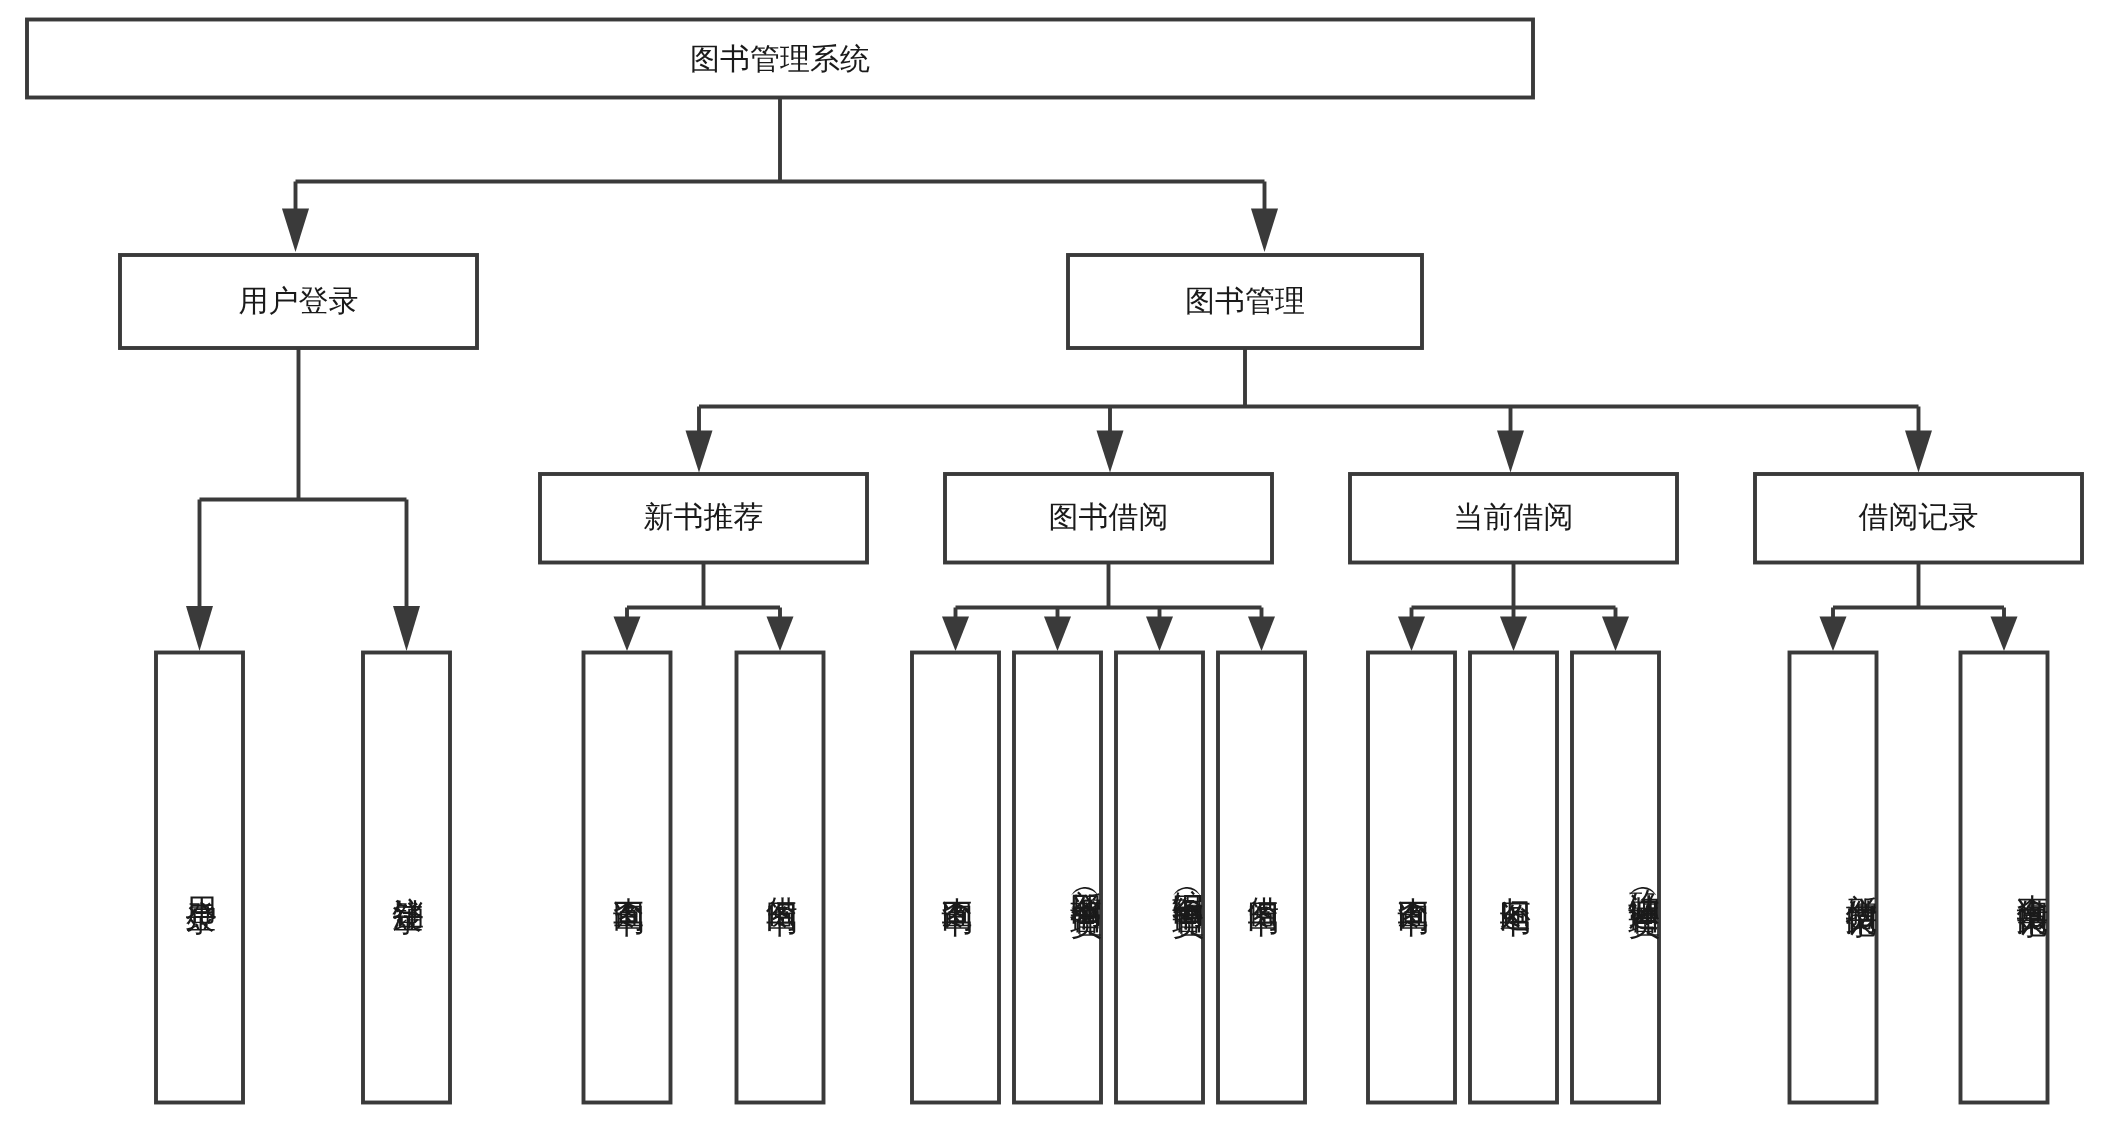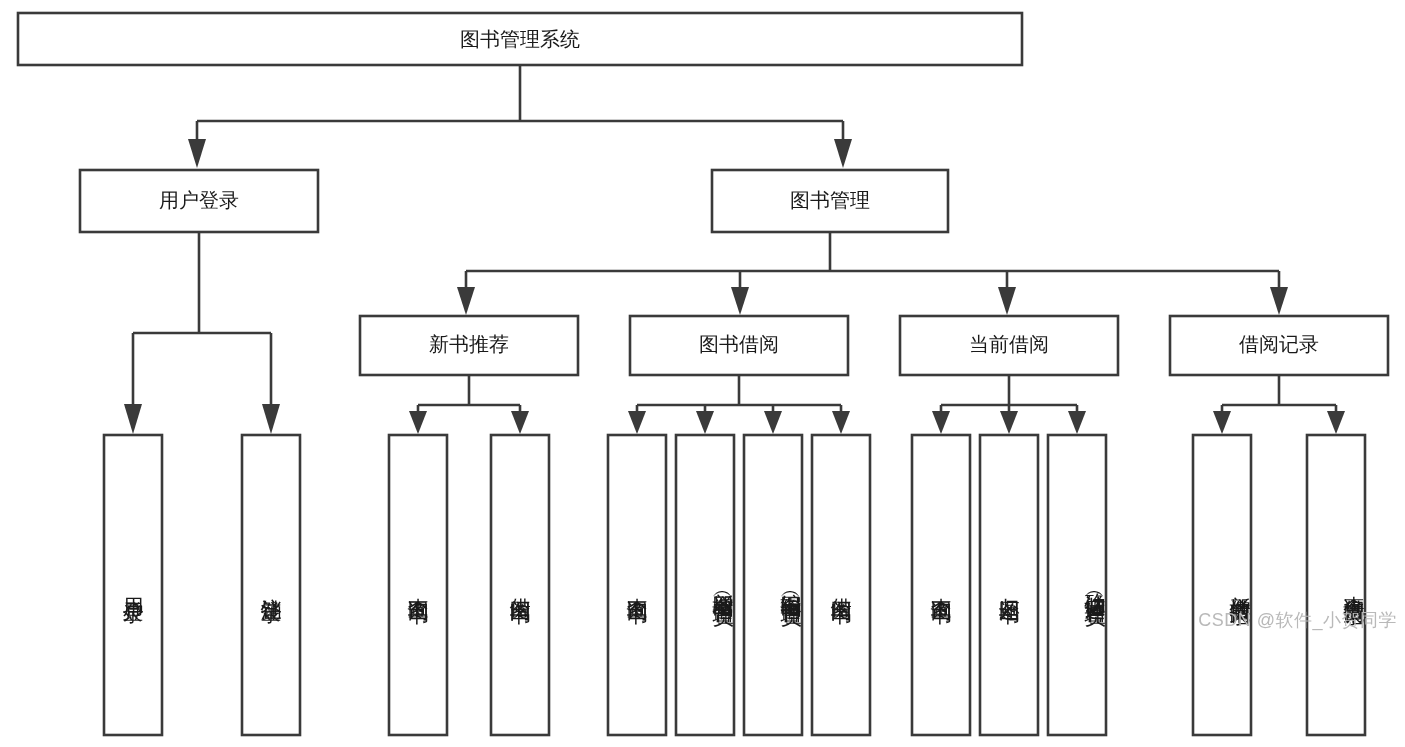--- a/index.html
+++ b/index.html
@@ -217,15 +217,14 @@
   <div class="node-label-v" style="left:744px; top:437px; width:58px; height:296px; align-items:flex-start;">编辑图书（管理员）</div>
   <div class="node-label-v" style="left:812px; top:435px; width:58px; height:300px;">借阅图书</div>
 
   <div class="node-label-v" style="left:912px; top:435px; width:58px; height:300px;">查询图书</div>
   <div class="node-label-v" style="left:980px; top:435px; width:58px; height:300px;">归还图书</div>
   <div class="node-label-v" style="left:1048px; top:437px; width:58px; height:296px; align-items:flex-start;">确认归还（管理员）</div>
 
   <div class="node-label-v" style="left:1193px; top:440px; width:58px; height:290px; align-items:flex-start;">新增借阅记录</div>
   <div class="node-label-v" style="left:1307px; top:440px; width:58px; height:290px; align-items:flex-start;">查询借阅记录</div>
 
-  <div class="watermark">CSDN @软件_小贺同学</div>
 
 </div>
 
 </body></html>

